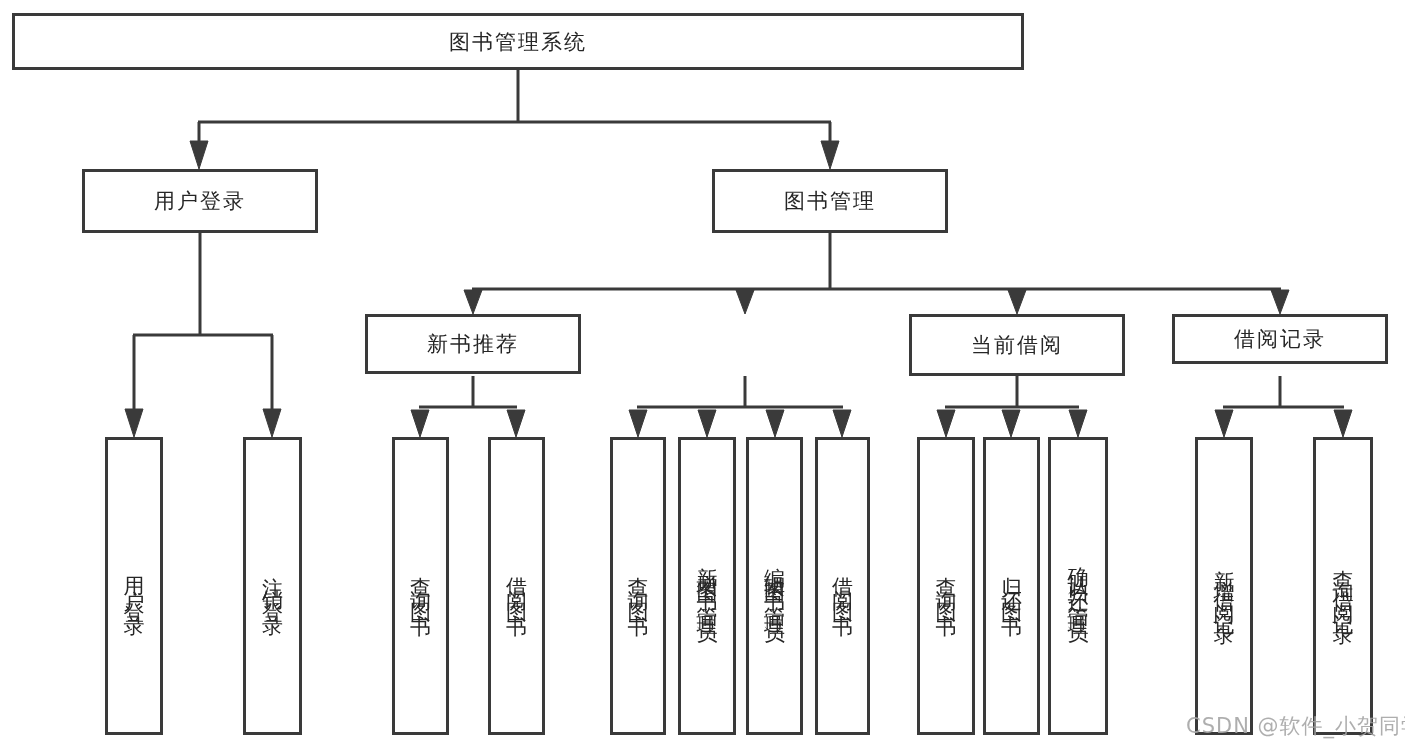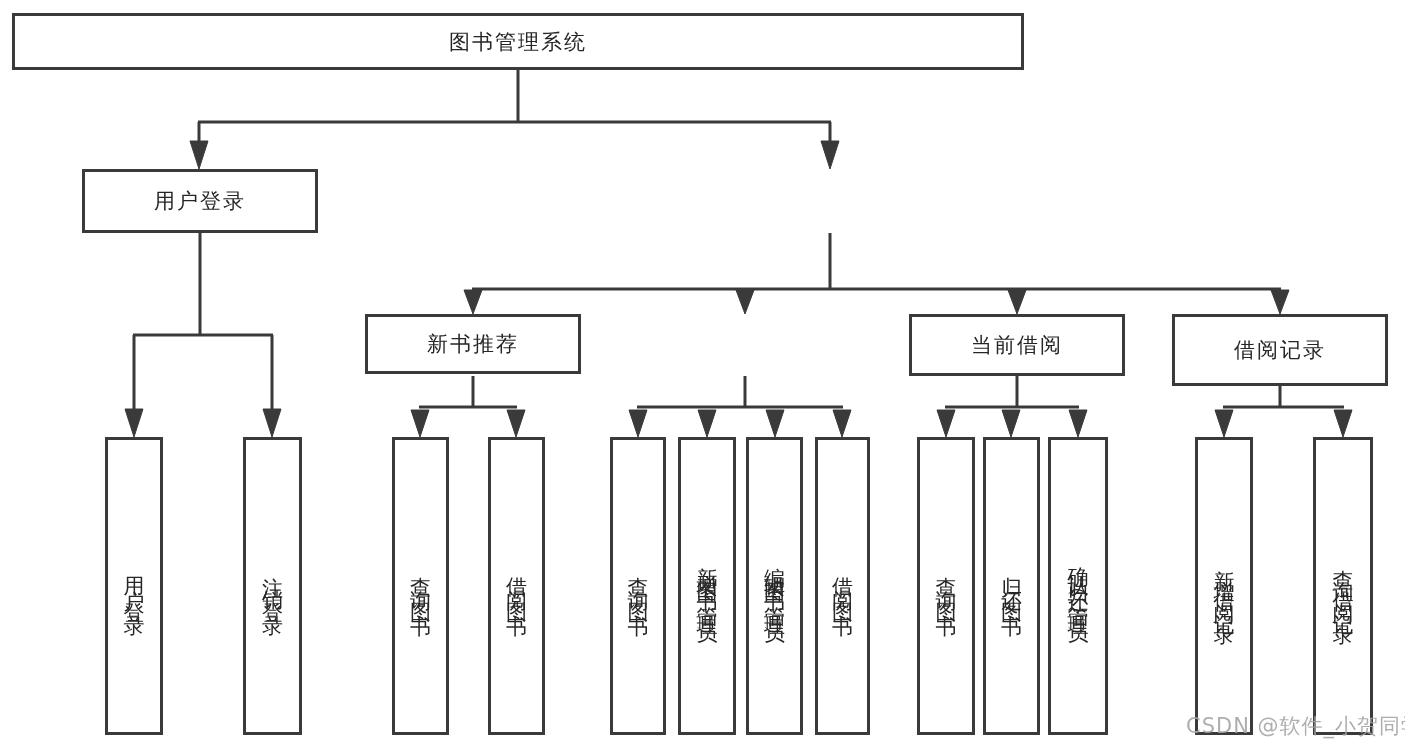--- a/index.html
+++ b/index.html
@@ -107,28 +107,31 @@
     <polygon points="1334,410 1352,410 1343,437"></polygon>
   </svg>
 
   <div class="box" style="left:12px; top:13px; width:1012px; height:57px">
     <span>图书管理系统</span>
   </div>
 
   <div class="box" style="left:82px; top:169px; width:236px; height:64px">
     <span>用户登录</span>
   </div>
+  <div class="box" style="left:712px; top:169px; width:236px; height:64px">
+    <span>图书管理</span>
+  </div>
 
   <div class="box" style="left:365px; top:314px; width:216px; height:60px">
     <span>新书推荐</span>
   </div>
   <div class="box" style="left:909px; top:314px; width:216px; height:62px">
     <span>当前借阅</span>
   </div>
-  <div class="box" style="left:1172px; top:314px; width:216px; height:72px">
+  <div class="box" style="left:1172px; top:314px; width:216px; height:50px">
     <span>借阅记录</span>
   </div>
 
   <div class="box leaf" style="left:105px; top:437px; width:58px; height:298px">
     <span>用户登录</span>
   </div>
   <div class="box leaf" style="left:243px; top:437px; width:59px; height:298px">
     <span>注销登录</span>
   </div>
 

